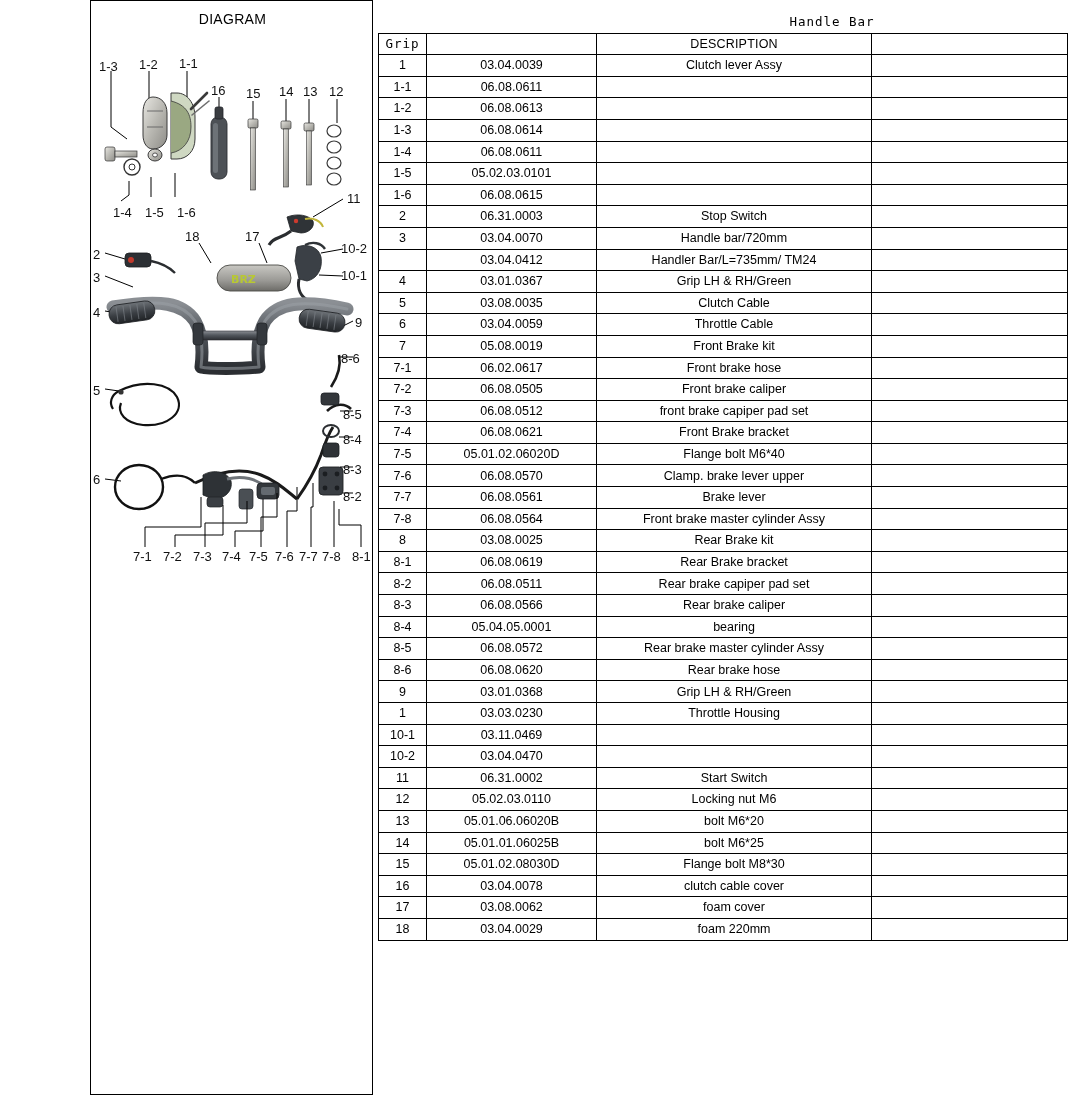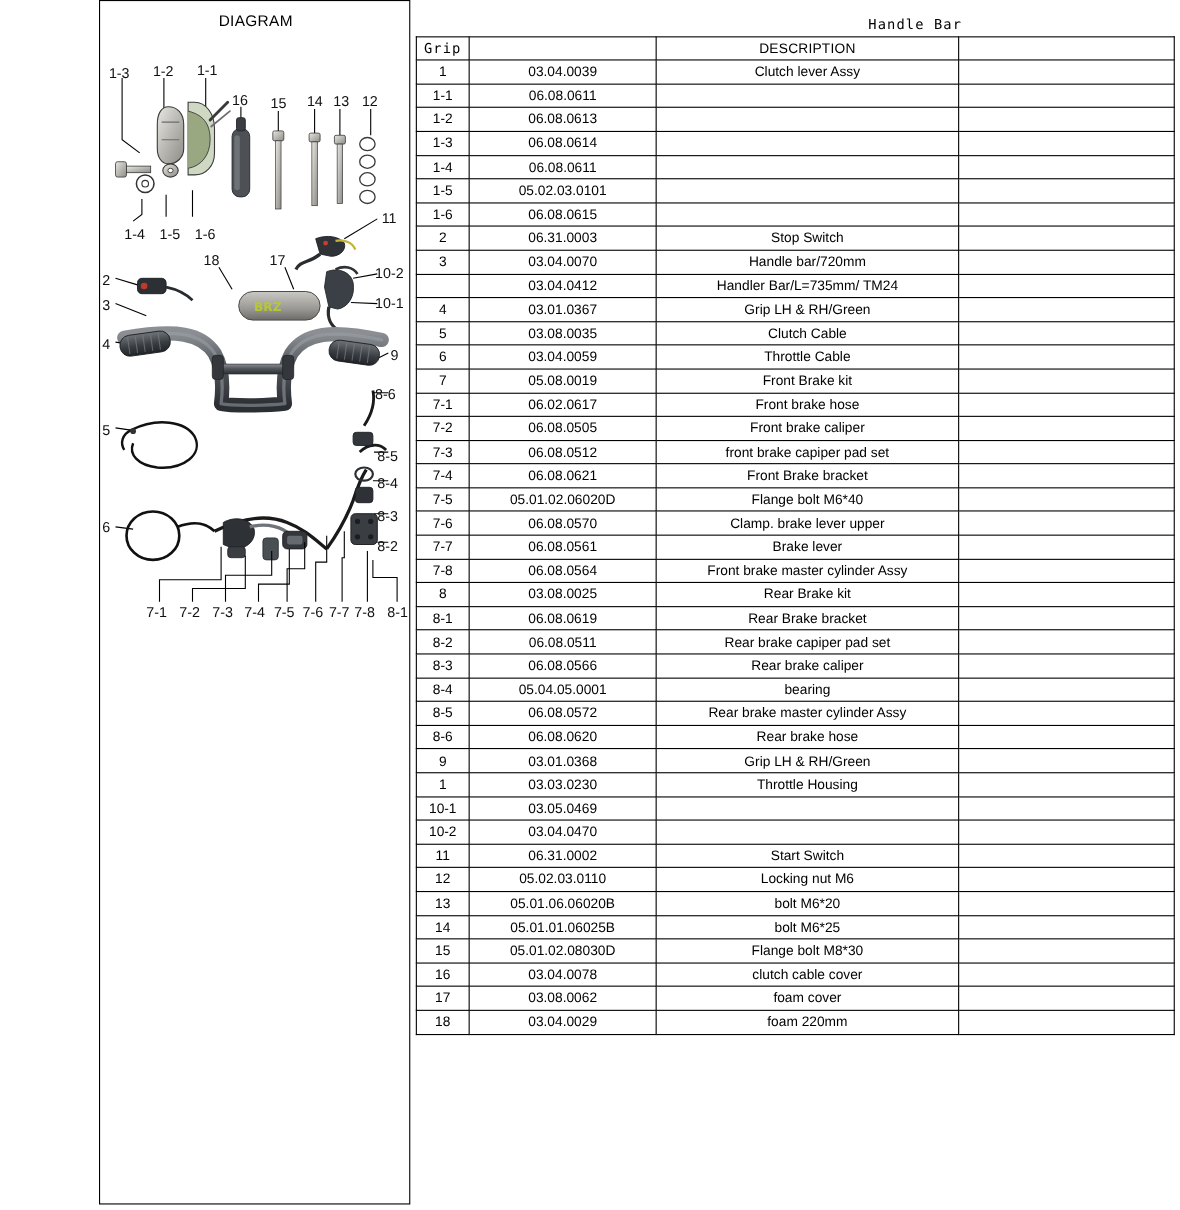--- a/index.html
+++ b/index.html
@@ -593,21 +593,21 @@
             <td></td>
           </tr>
         <tr>
             <td>1</td>
             <td>03.03.0230</td>
             <td>Throttle Housing</td>
             <td></td>
           </tr>
         <tr>
             <td>10-1</td>
-            <td>03.05.0469</td>
+            <td>03.11.0469</td>
             <td></td>
             <td></td>
           </tr>
         <tr>
             <td>10-2</td>
             <td>03.04.0470</td>
             <td></td>
             <td></td>
           </tr>
         <tr>

